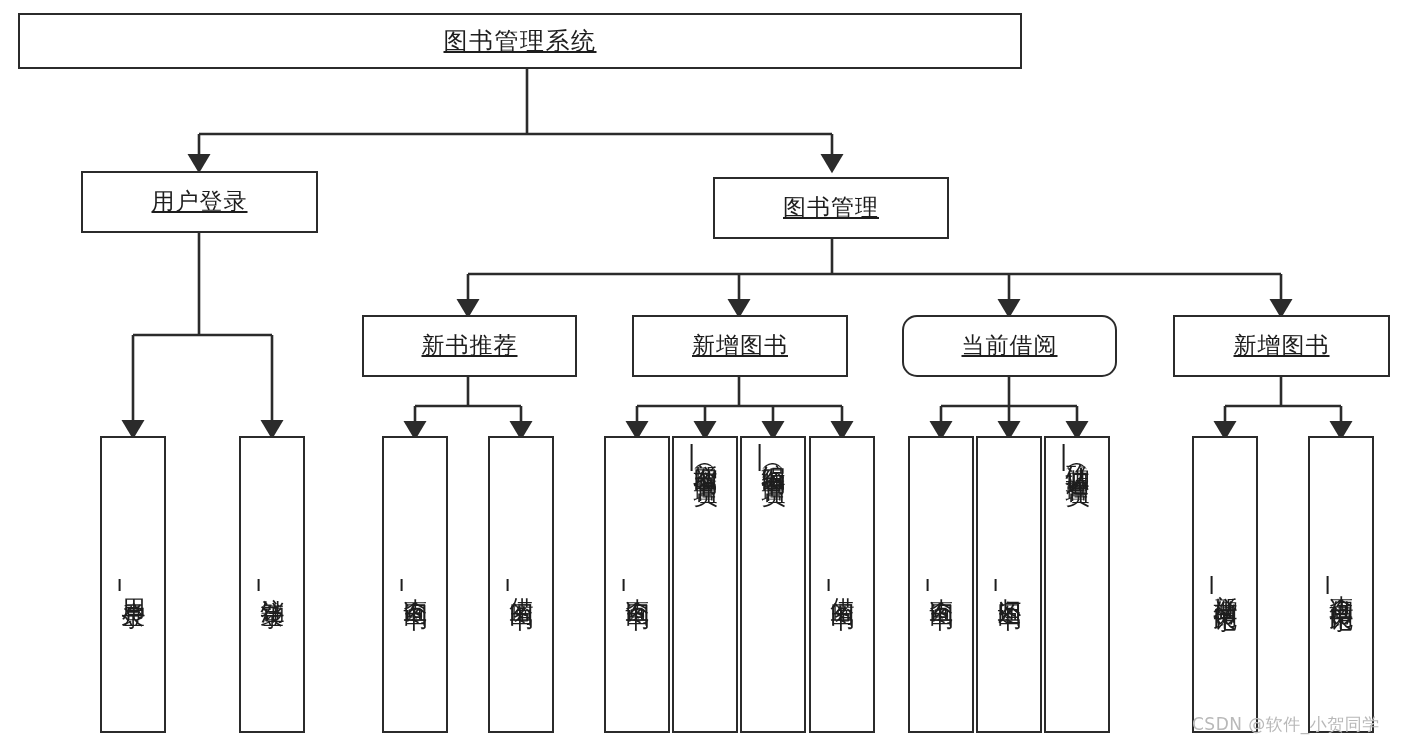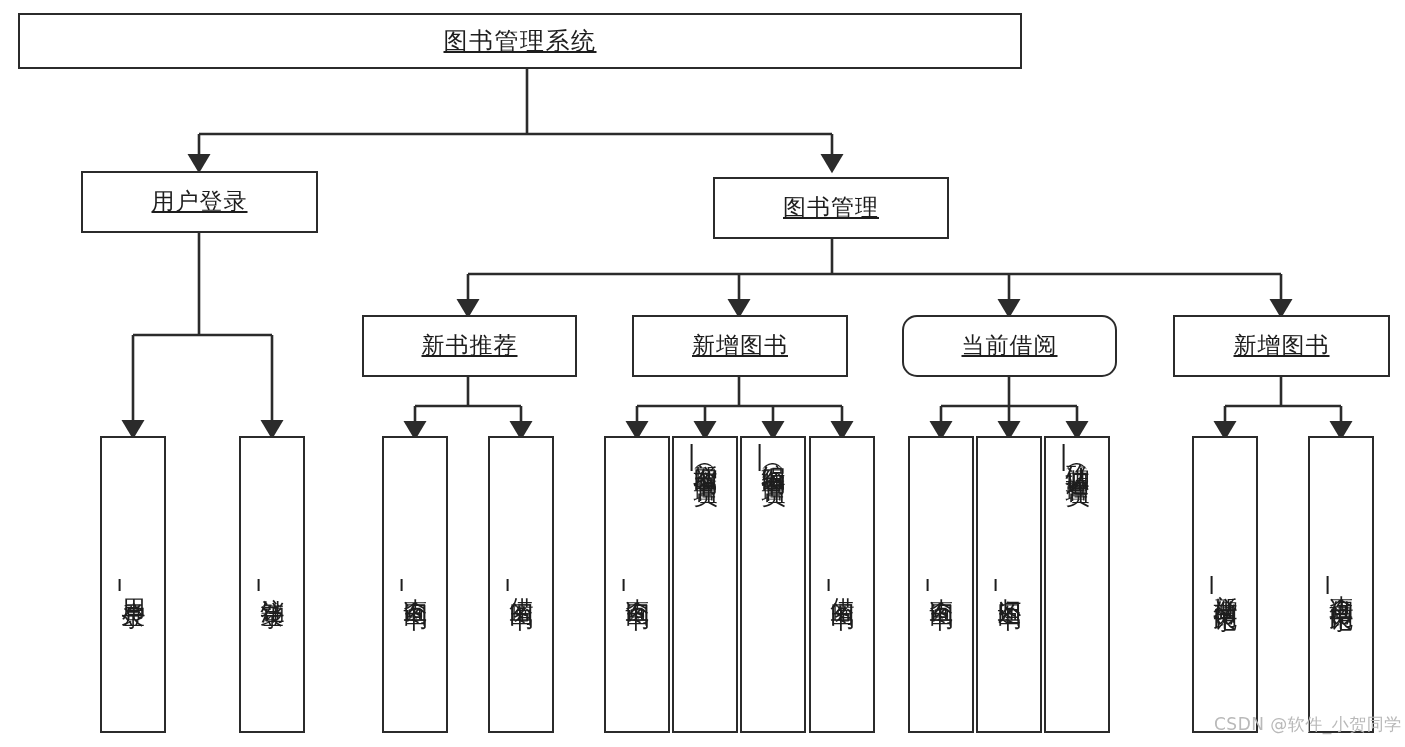--- a/index.html
+++ b/index.html
@@ -71,21 +71,20 @@
   }
   #watermark {
     position: absolute;
     left: 1192px;
     top: 713px;
     font-size: 17px;
     color: #b9b9b9;
     white-space: nowrap;
     z-index: 5;
     letter-spacing: 0.5px;
-    margin-left: 22px;
   }
 </style>
 </head>
 <body>
 
 <div id="diagram-root">
 
   <svg id="edges-layer" viewBox="0 0 1405 747" width="1405" height="747" xmlns="http://www.w3.org/2000/svg">
     <defs>
       <marker id="arrowhead" markerWidth="9" markerHeight="9" refX="3.2" refY="4.5" orient="auto" markerUnits="strokeWidth">

